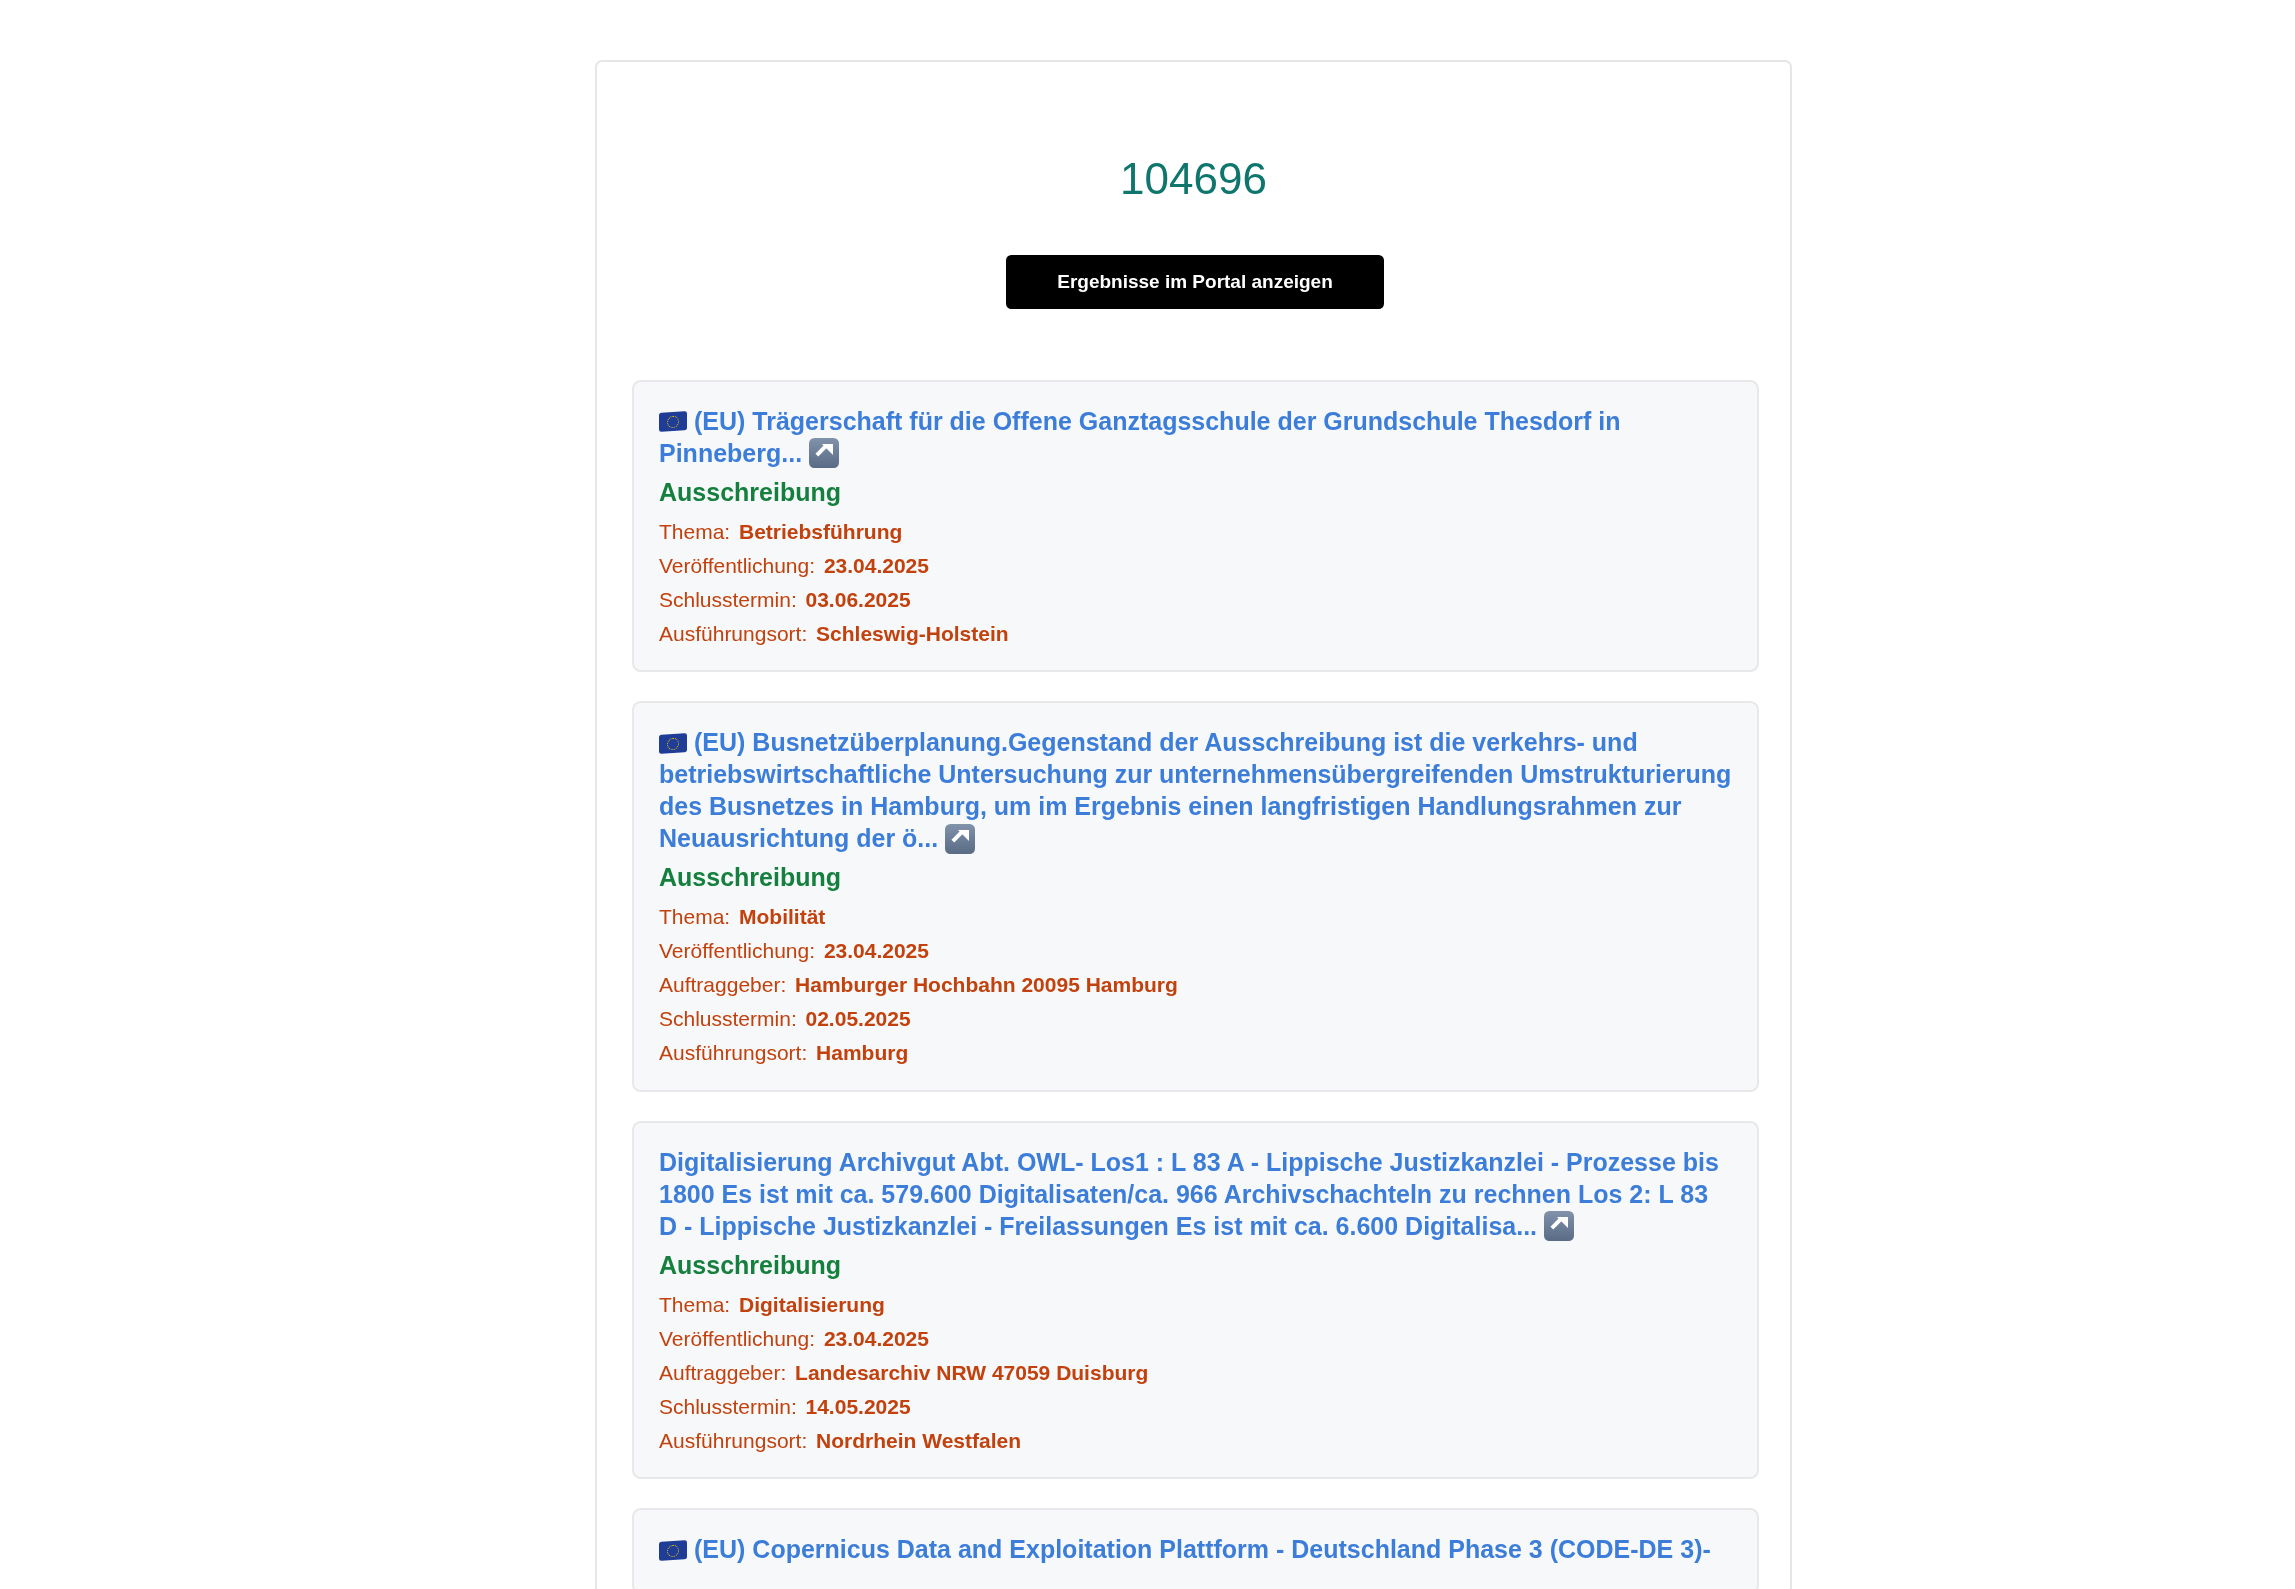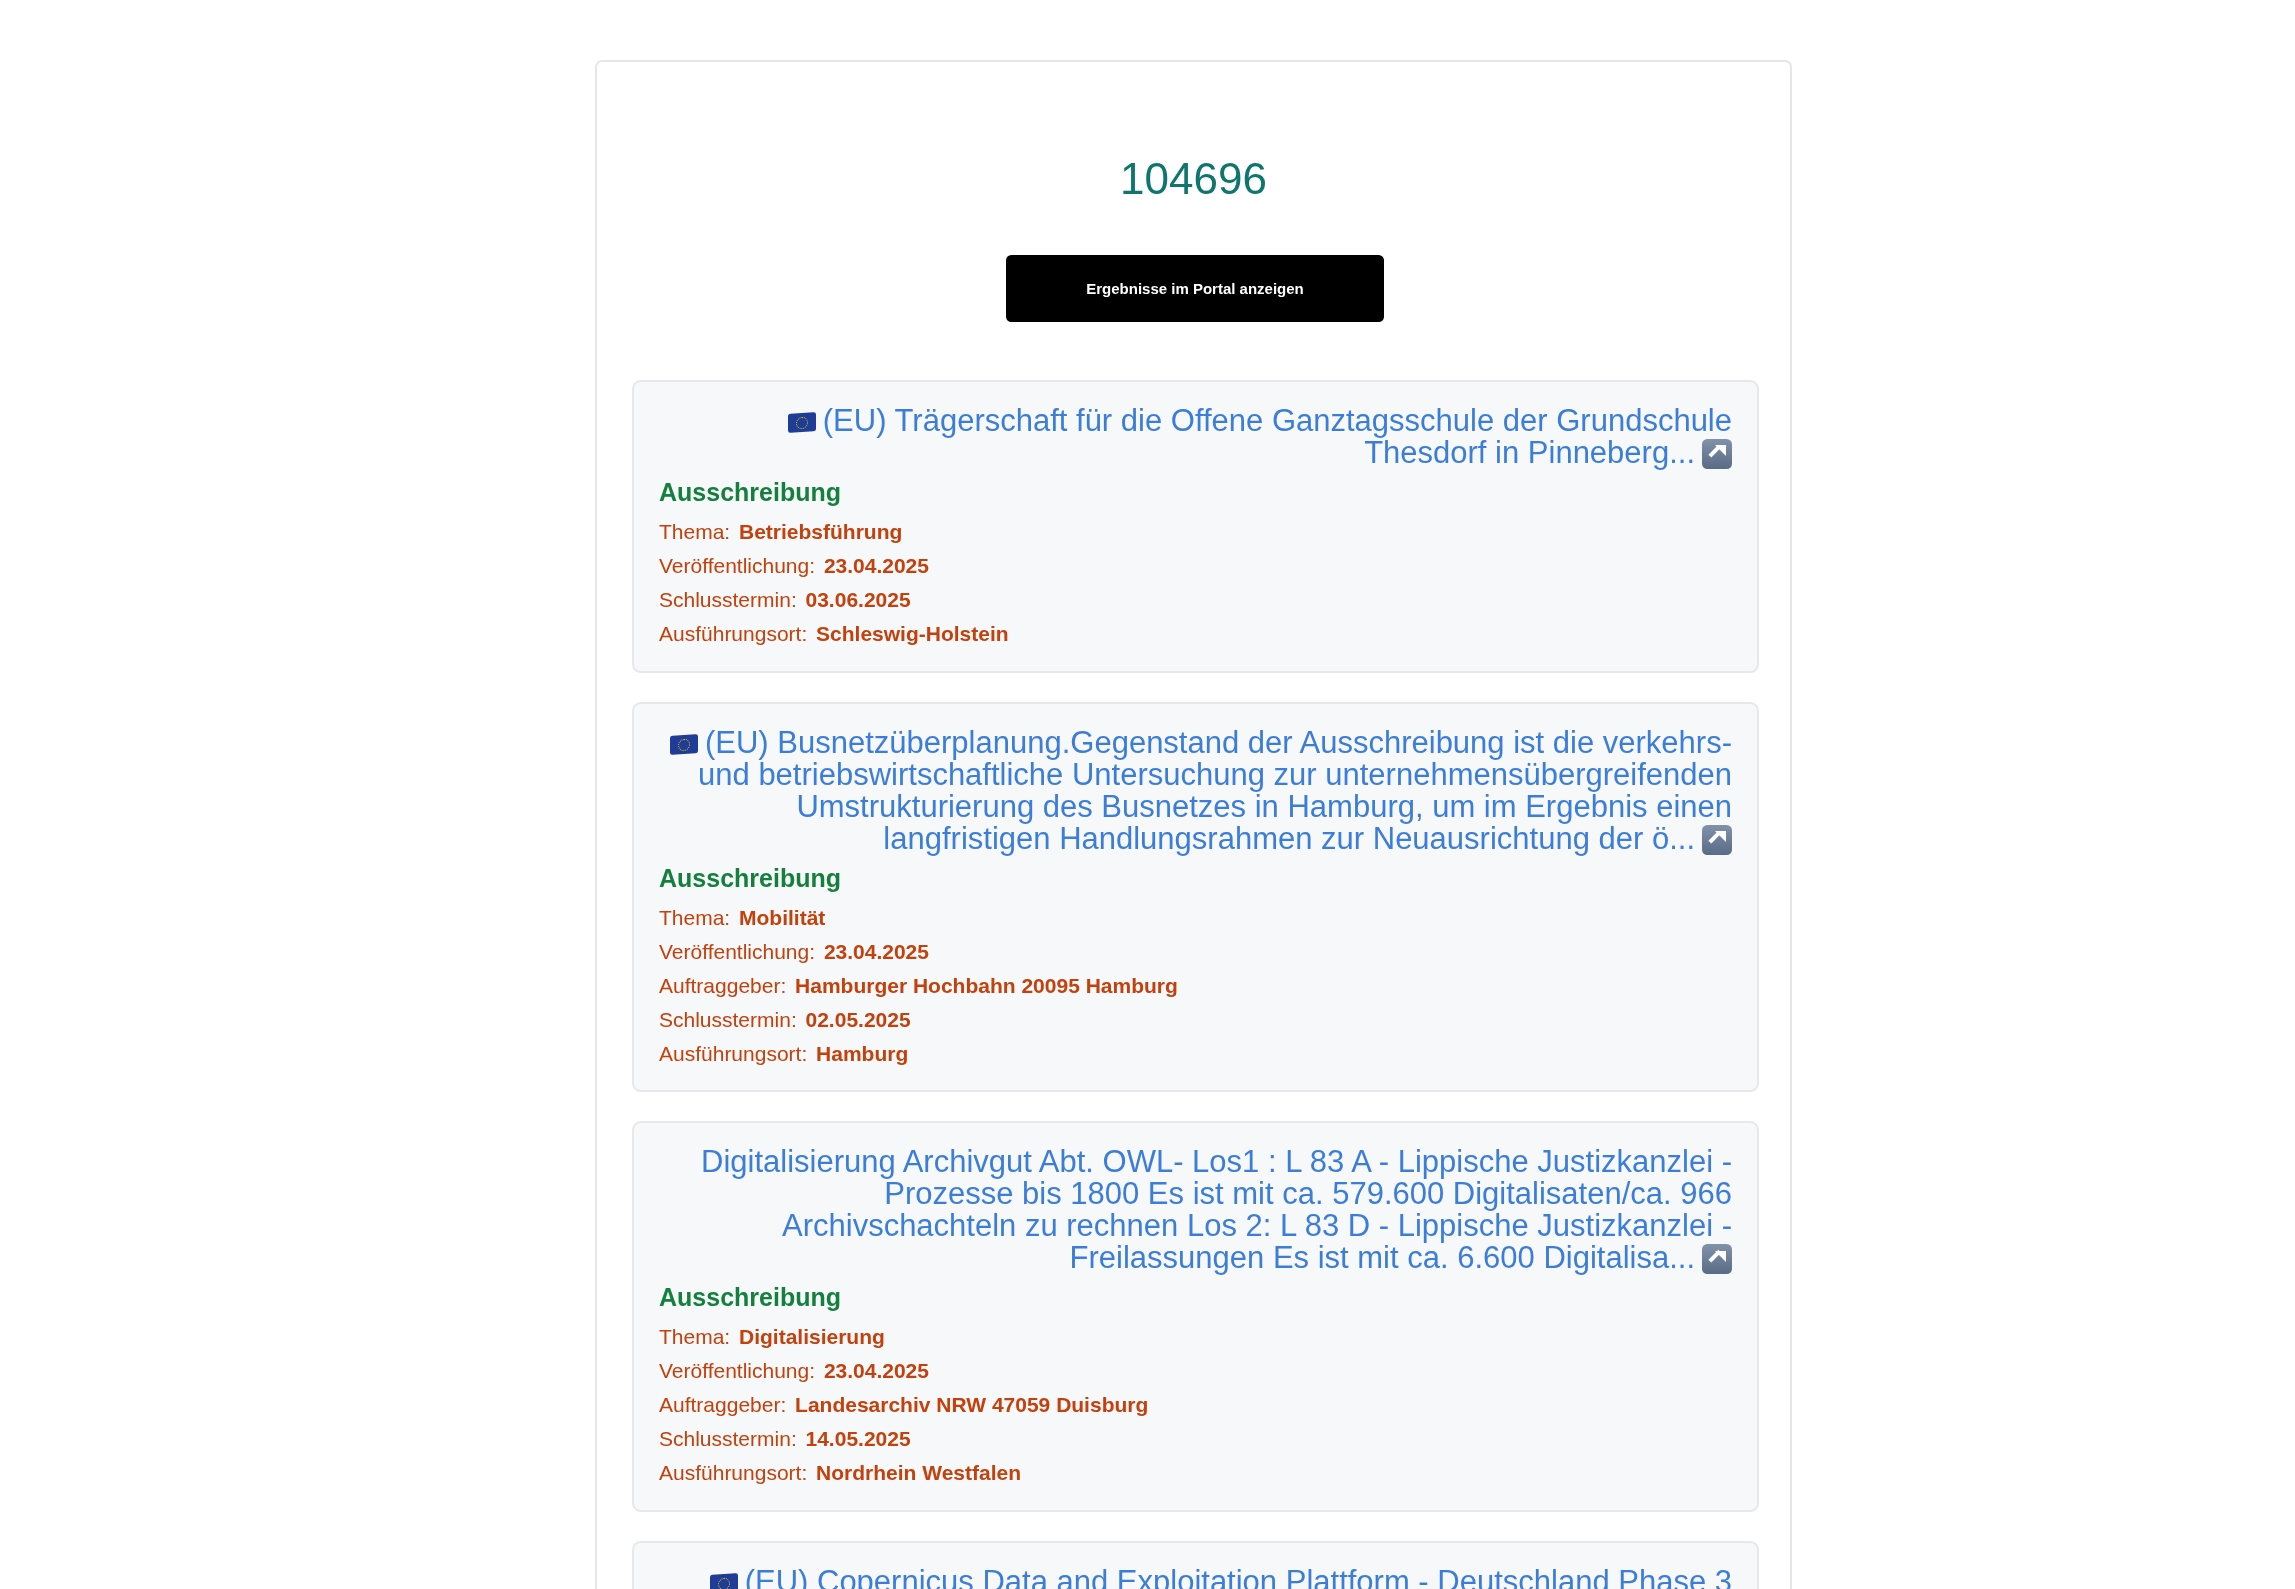--- a/index.html
+++ b/index.html
@@ -32,28 +32,28 @@
       font-size: 44px;
       line-height: 53px;
       font-weight: normal;
       color: #0f766e;
     }
     .portal-btn {
       position: absolute;
       left: 409px;
       top: 193px;
       width: 378px;
-      height: 67px;
+      height: 54px;
       background: #000000;
       color: #ffffff;
       border: none;
       border-radius: 5.3px;
       font-family: "Liberation Sans", sans-serif;
       font-weight: bold;
-      font-size: 15px;
+      font-size: 19px;
       display: flex;
       align-items: center;
       justify-content: center;
       cursor: pointer;
       padding: 0;
     }
     .results {
       position: absolute;
       left: 35px;
       top: 318px;
@@ -64,26 +64,25 @@
       width: 1127px;
       background: #f7f8fa;
       border: 2.6px solid #e8e8ea;
       border-radius: 8.8px;
       padding: 23px 25px 19.4px 25px;
       margin-bottom: 29px;
     }
     .title {
       display: block;
       color: #3b7dd8;
-      font-weight: normal;
-      font-size: 31px;
+      font-weight: bold;
+      font-size: 25px;
       line-height: 32px;
       text-decoration: none;
       margin-bottom: 7px;
-      text-align: right;
     }
     .flag {
       display: inline-block;
       width: 28px;
       height: 19.4px;
       background: #1f3c96;
       border-radius: 2.6px;
       vertical-align: -1.8px;
       margin-right: 7px;
       position: relative;

